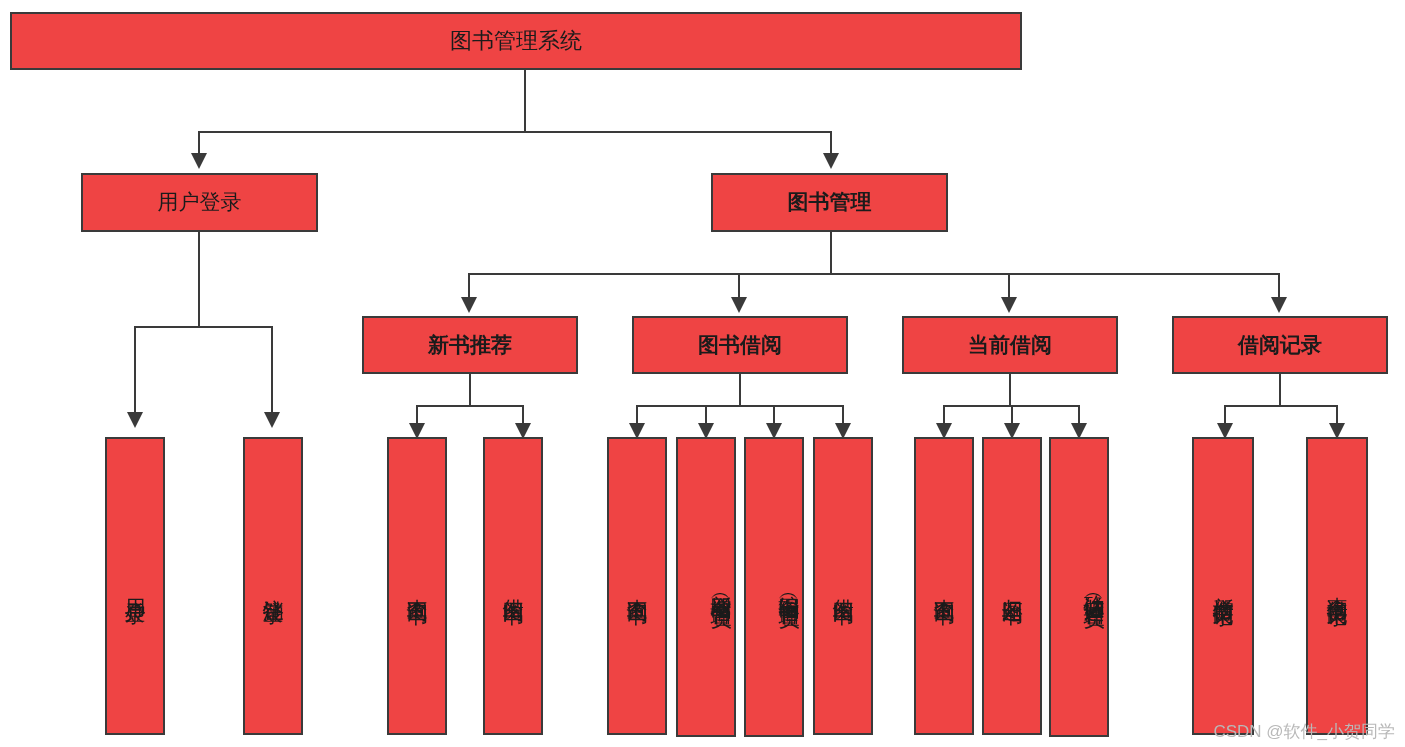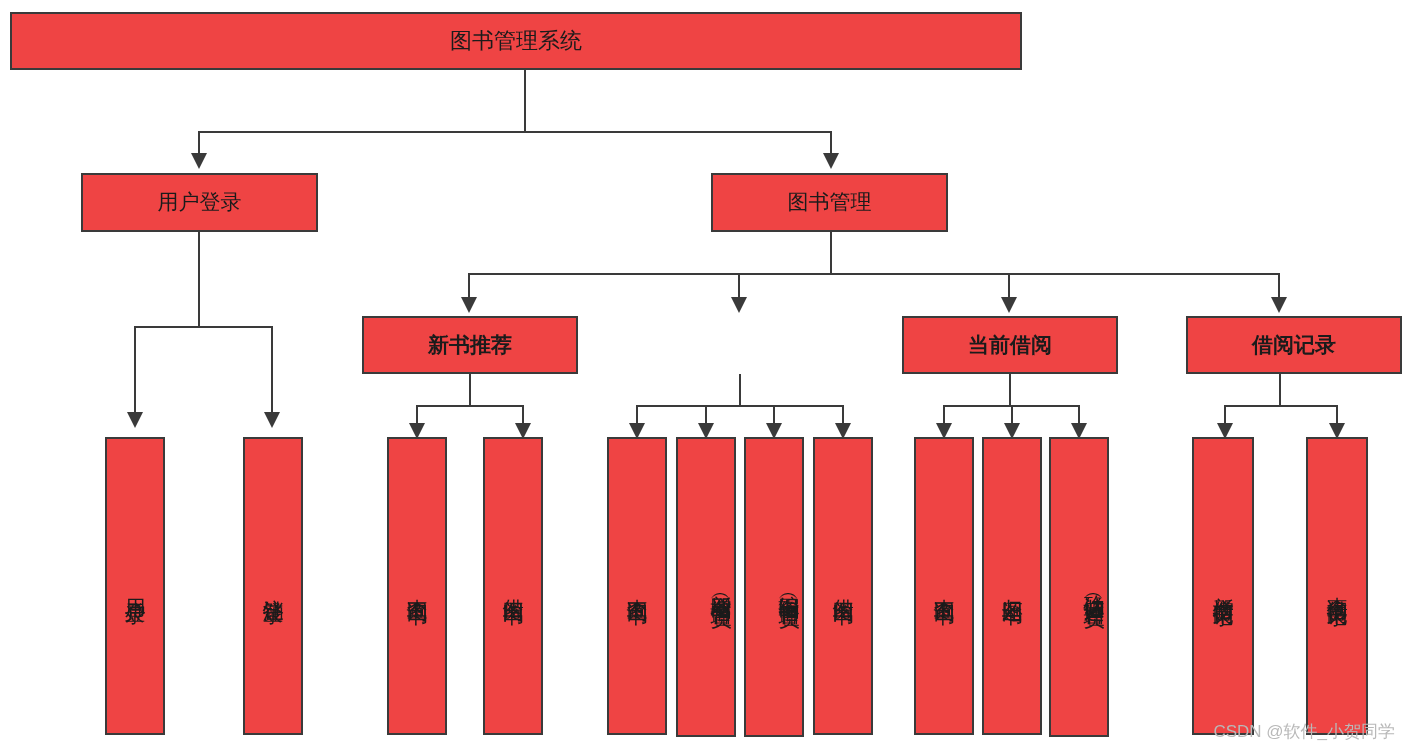--- a/index.html
+++ b/index.html
@@ -92,21 +92,21 @@
   <div class="conn vline" style="left:524px; top:70px; width:2px; height:62px;"></div>
   <div class="conn hline" style="left:198px; top:131px; width:634px; height:2px;"></div>
   <div class="conn vline" style="left:198px; top:131px; width:2px; height:24px;"></div>
   <div class="arrow" style="left:191px; top:153px;"></div>
   <div class="conn vline" style="left:830px; top:131px; width:2px; height:24px;"></div>
   <div class="arrow" style="left:823px; top:153px;"></div>
 
   <div class="node level1" style="left:81px; top:173px; width:237px; height:59px;">
     <span>用户登录</span>
   </div>
-  <div class="node level1" style="left:711px; top:173px; width:237px; height:59px;">
+  <div class="node level1" style="left:711px; top:173px; width:237px; height:59px;font-weight:bold;">
     <span>图书管理</span>
   </div>
 
   <div class="conn vline" style="left:198px; top:232px; width:2px; height:95px;"></div>
   <div class="conn hline" style="left:134px; top:326px; width:138px; height:2px;"></div>
   <div class="conn vline" style="left:134px; top:326px; width:2px; height:88px;"></div>
   <div class="arrow" style="left:127px; top:412px;"></div>
   <div class="conn vline" style="left:271px; top:326px; width:2px; height:88px;"></div>
   <div class="arrow" style="left:264px; top:412px;"></div>
 
@@ -117,24 +117,27 @@
   <div class="conn vline" style="left:738px; top:273px; width:2px; height:26px;"></div>
   <div class="arrow" style="left:731px; top:297px;"></div>
   <div class="conn vline" style="left:1008px; top:273px; width:2px; height:26px;"></div>
   <div class="arrow" style="left:1001px; top:297px;"></div>
   <div class="conn vline" style="left:1278px; top:273px; width:2px; height:26px;"></div>
   <div class="arrow" style="left:1271px; top:297px;"></div>
 
   <div class="node level2" style="left:362px; top:316px; width:216px; height:58px;">
     <span>新书推荐</span>
   </div>
+  <div class="node level2" style="left:632px; top:316px; width:216px; height:58px;">
+    <span>图书借阅</span>
+  </div>
   <div class="node level2" style="left:902px; top:316px; width:216px; height:58px;">
     <span>当前借阅</span>
   </div>
-  <div class="node level2" style="left:1172px; top:316px; width:216px; height:58px;margin-left:14px;">
+  <div class="node level2" style="left:1172px; top:316px; width:216px; height:58px;">
     <span>借阅记录</span>
   </div>
 
   <div class="conn vline" style="left:469px; top:374px; width:2px; height:32px;"></div>
   <div class="conn hline" style="left:416px; top:405px; width:108px; height:2px;"></div>
   <div class="conn vline" style="left:416px; top:405px; width:2px; height:24px;"></div>
   <div class="arrow" style="left:409px; top:423px;"></div>
   <div class="conn vline" style="left:522px; top:405px; width:2px; height:24px;"></div>
   <div class="arrow" style="left:515px; top:423px;"></div>
 

